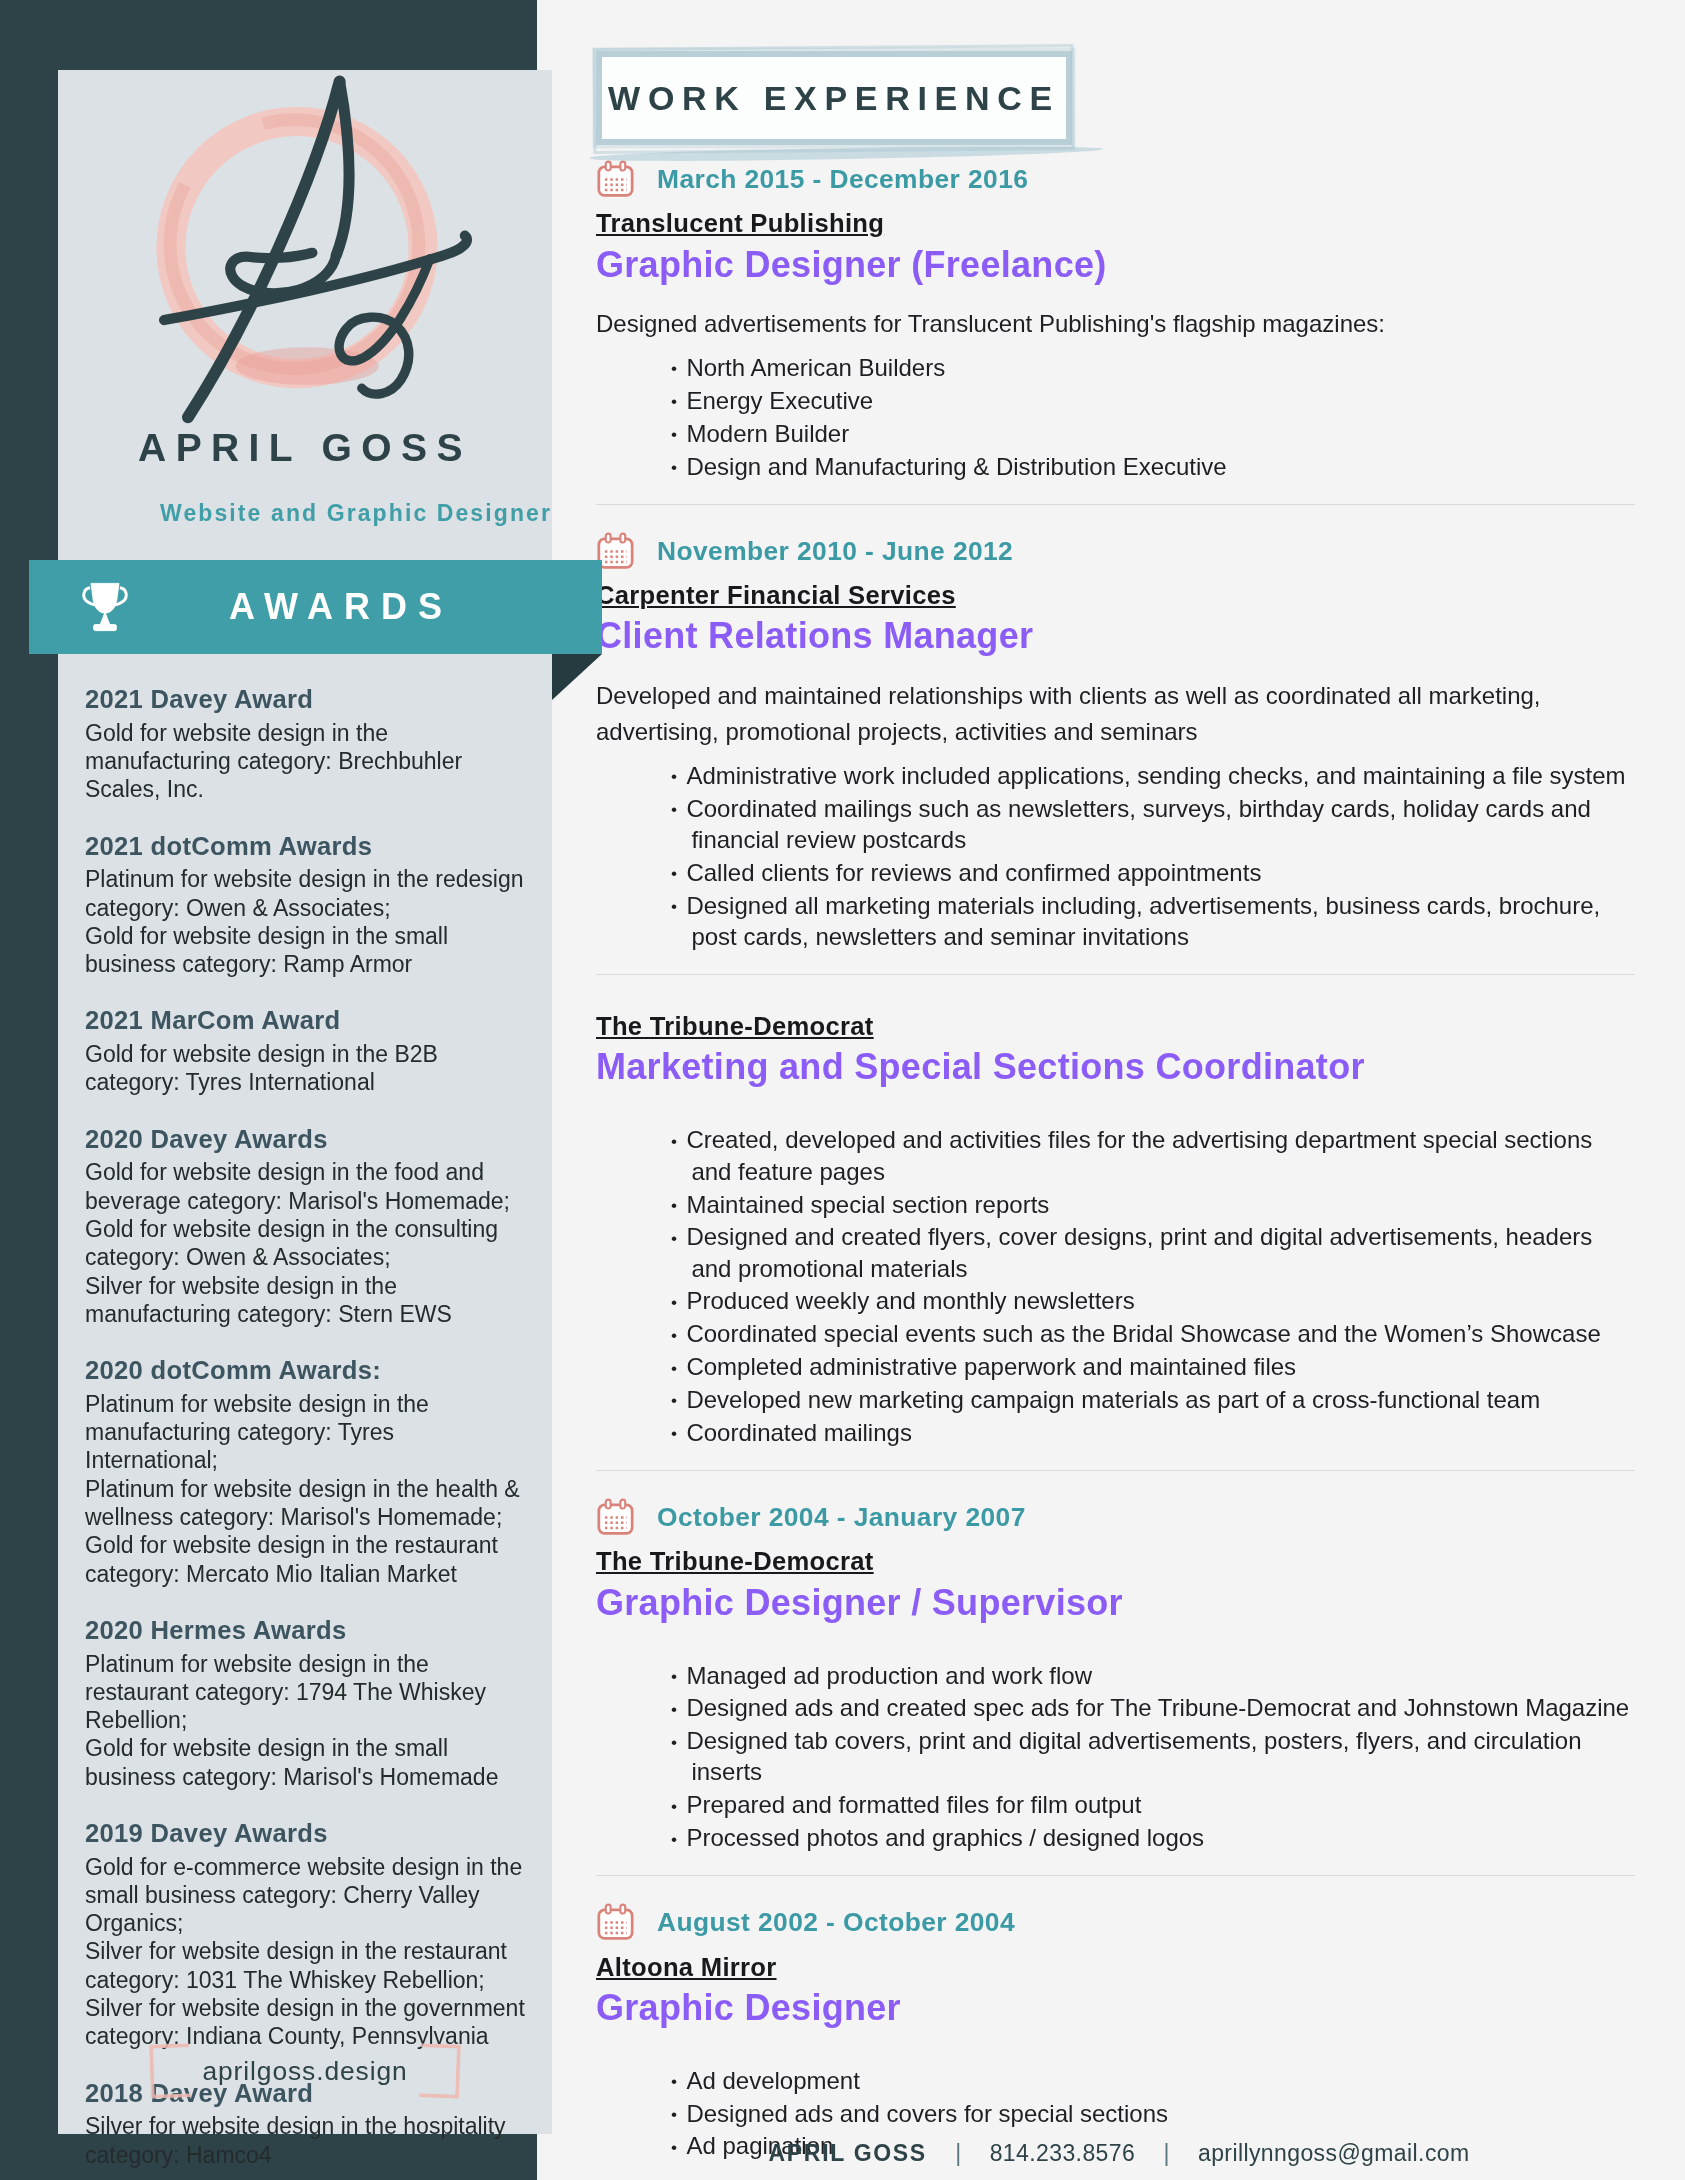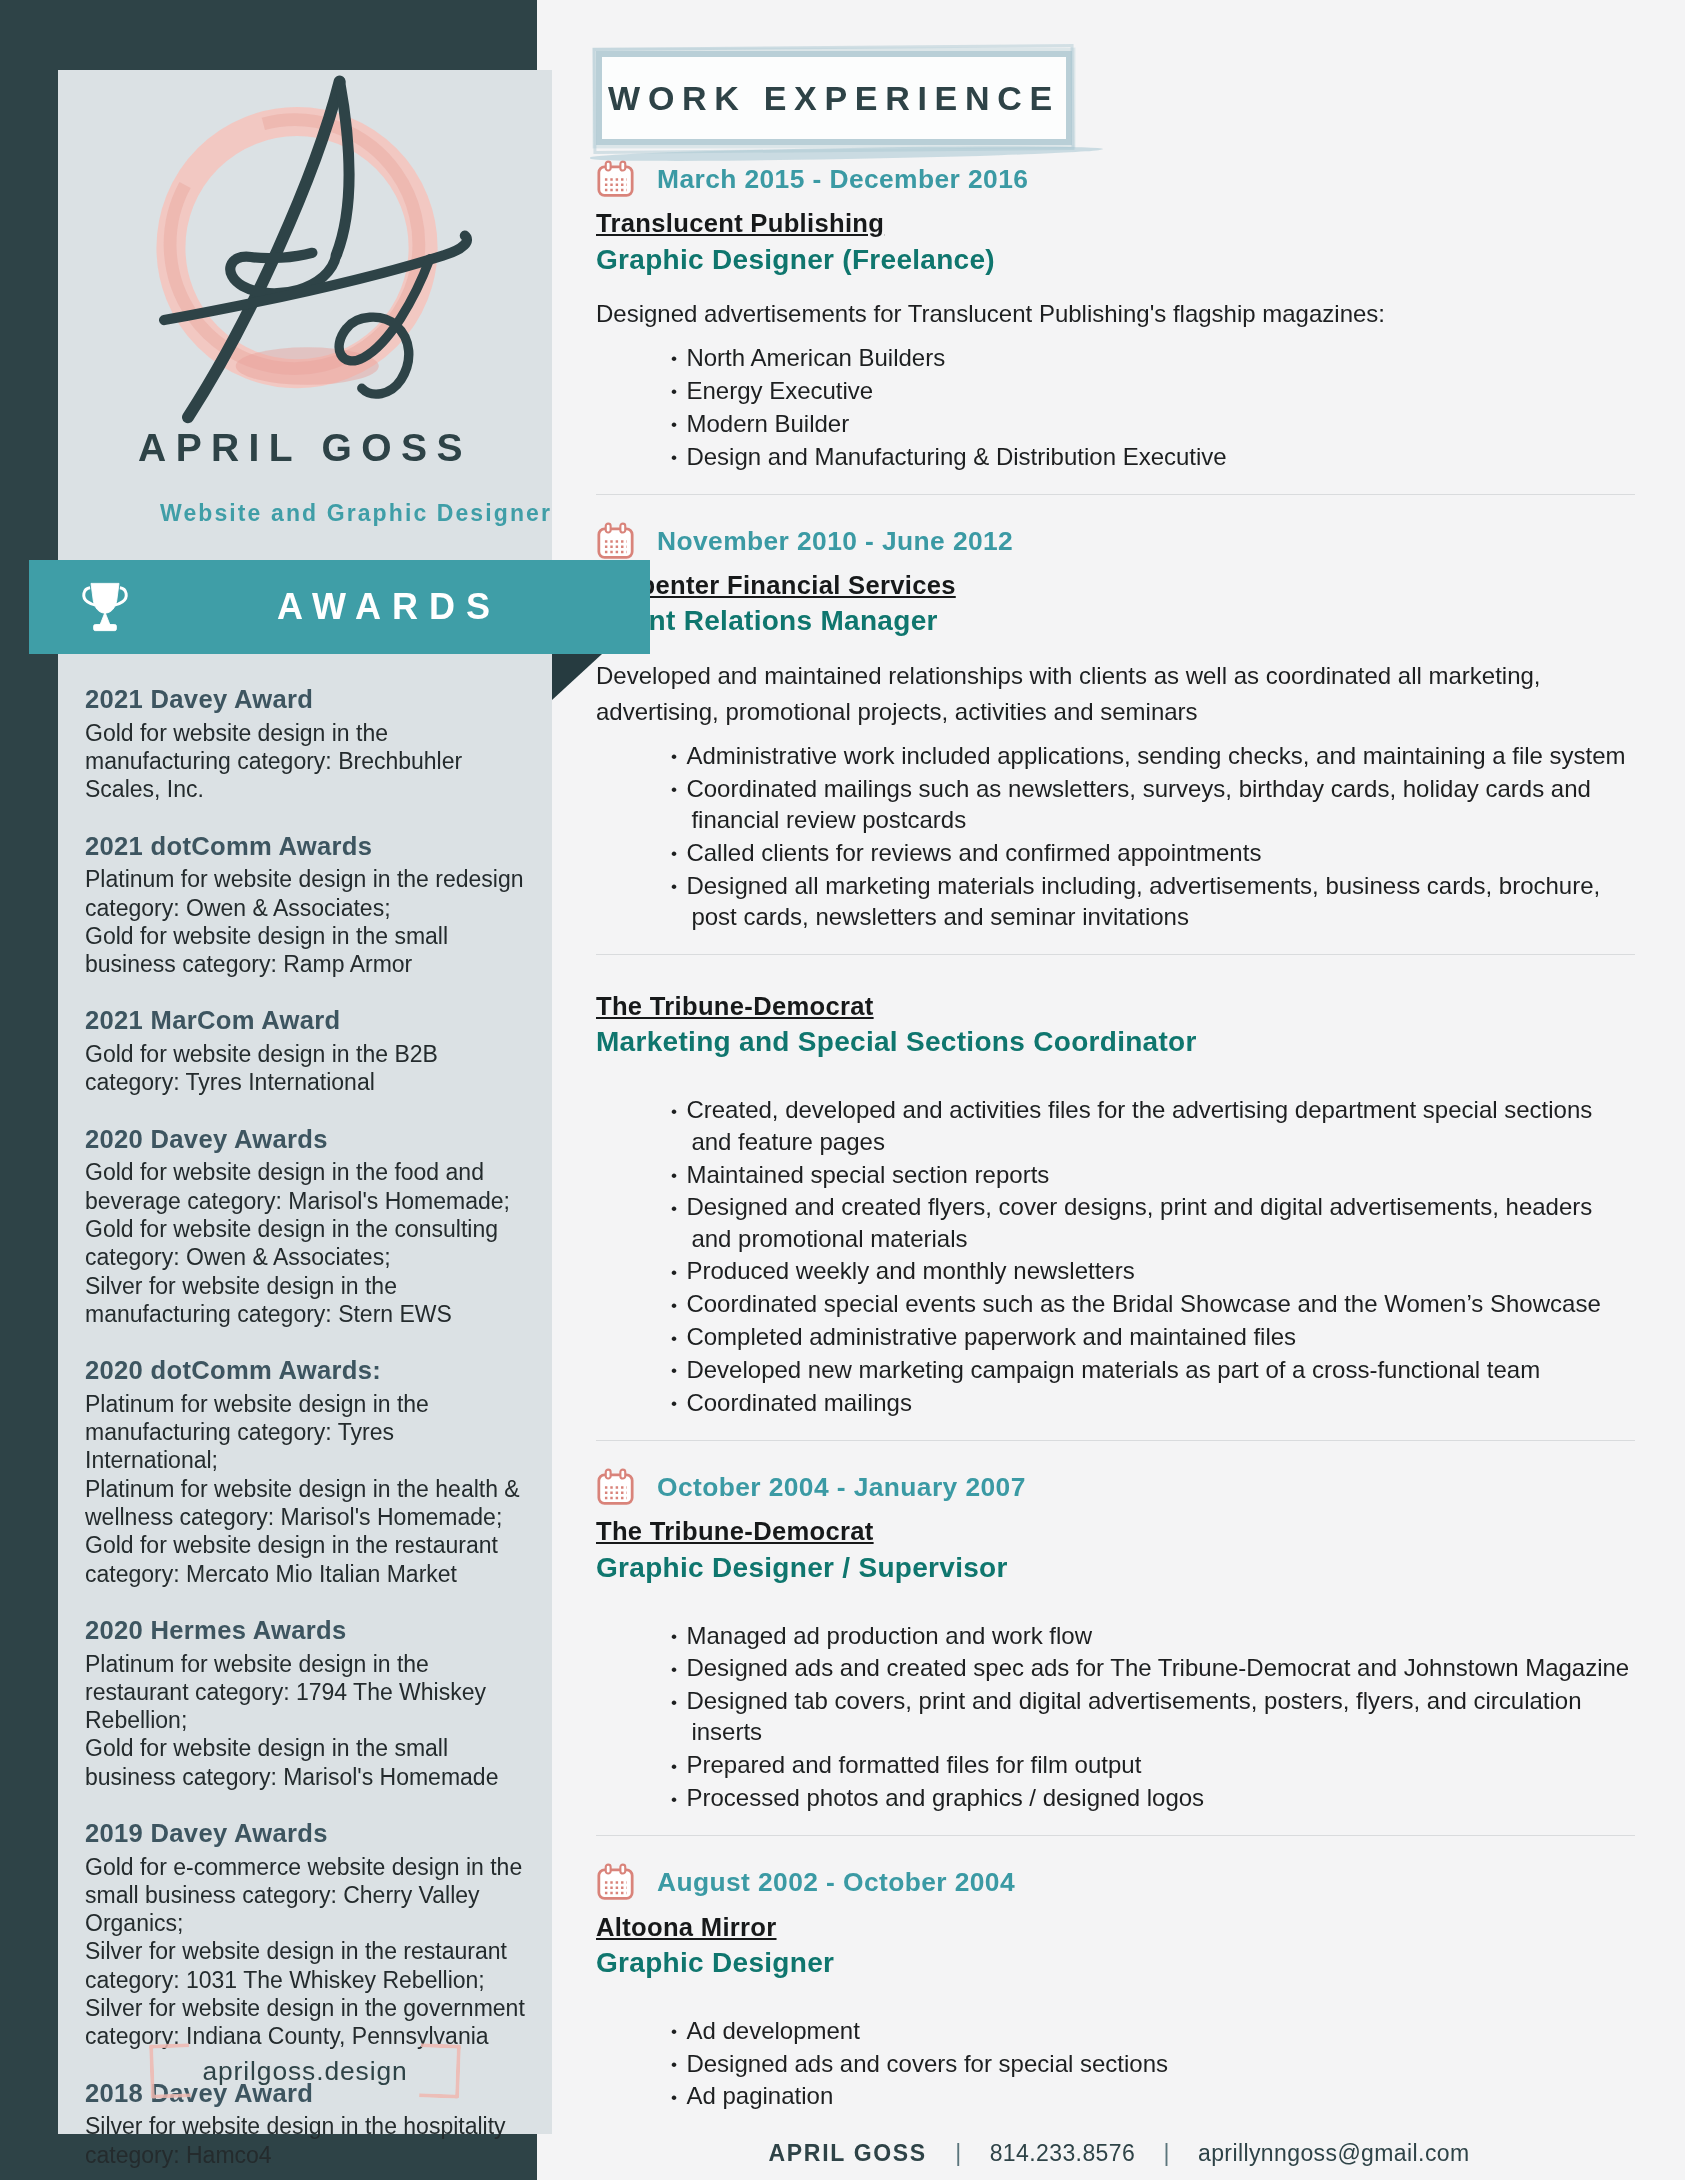--- a/index.html
+++ b/index.html
@@ -30,21 +30,20 @@
     position:absolute; left:0; top:430px; width:100%;
     text-align:right; font-size:23px; font-weight:700;
     letter-spacing:2.1px; color:#3f9ea7;
   }
 
   
   .awards-banner {
     left:29px; top:560px; width:573px; height:94px;
     background:#3f9ea7; display:flex; align-items:center; justify-content:center;
     z-index:3;
-    padding-left:48px;
   }
   .awards-banner .banner-label {
     color:#ffffff; font-size:36px; font-weight:600; letter-spacing:11px;
     margin-left:51px;
   }
   .trophy { position:absolute; left:48px; top:19px; width:56px; height:56px; }
   .banner-fold {
     left:552px; top:654px; width:0; height:0; z-index:2;
     border-top:46px solid #263b40; border-right:50px solid transparent;
   }
@@ -96,21 +95,21 @@
   .jobs { margin-top:0; }
   .job { padding:27px 0 20.4px; border-bottom:1.7px solid #d9dbdd; }
   .job:first-child { padding-top:15.3px; }
   .job:last-child { border-bottom:none; }
 
   .daterow { display:flex; align-items:center; gap:22px; height:39px; }
   .cal { width:39px; height:39px; flex:0 0 auto; }
   .dates { font-size:26.4px; font-weight:700; color:#3b9aa4; letter-spacing:0.4px; }
 
   .company { margin-top:10.2px; font-size:25.6px; font-weight:700; color:#17191a; letter-spacing:0.3px;text-decoration:underline; }
-  .jobtitle { margin-top:5.1px; font-size:28px; font-weight:600; color:#0f766e; letter-spacing:0.3px; }
+  .jobtitle { margin-top:5.1px; font-size:36px; font-weight:600; color:#8b5cf6; letter-spacing:0.3px; }
 
   .intro { margin-top:20.4px; font-size:24px; line-height:1.5; color:#1d1f20; max-width:1035px; }
 
   .job ul { list-style:none; margin:10.2px 0 0 75px; padding:0; max-width:963px; }
   .job.no-intro ul { margin-top:36px; }
   .job li {
     font-size:24px; line-height:1.3; color:#1d1f20;
     padding-left:20.4px; text-indent:-20.4px; margin-bottom:1.7px;
   }
   .job li::before { content:"•"; font-size:0.72em; margin-right:9.4px; position:relative; top:-1.7px; }

